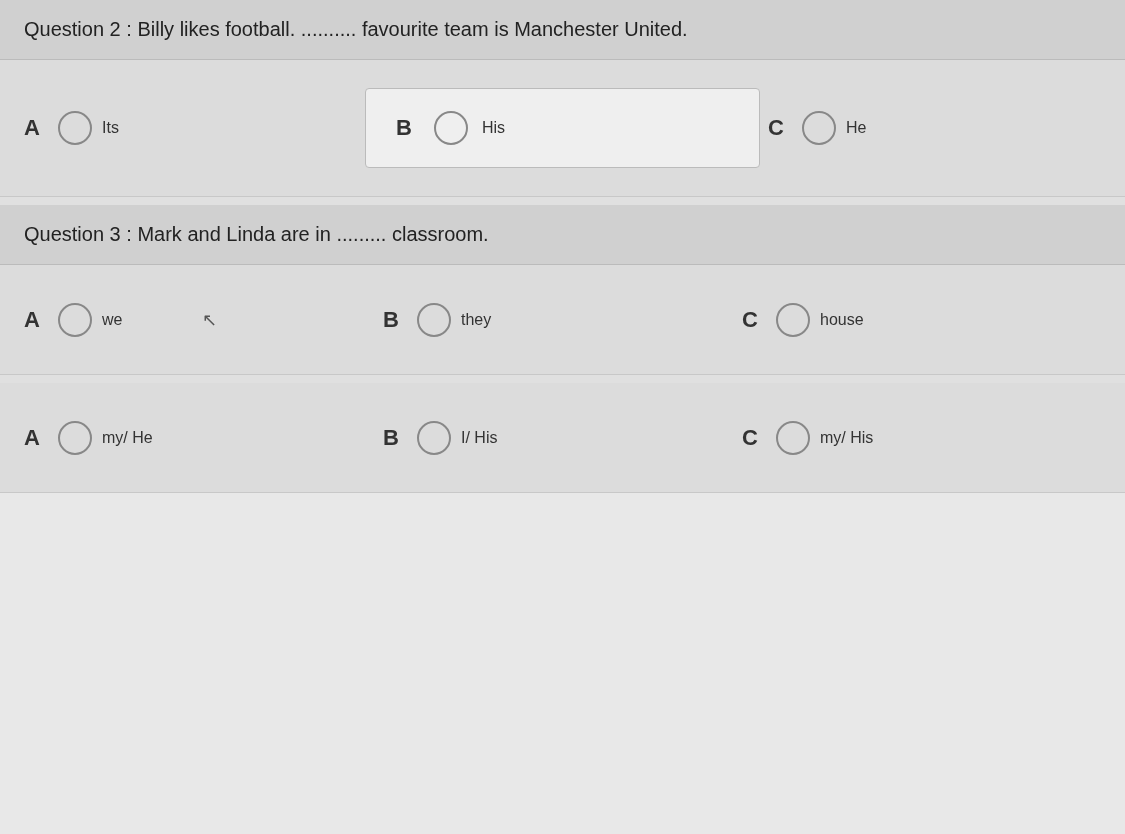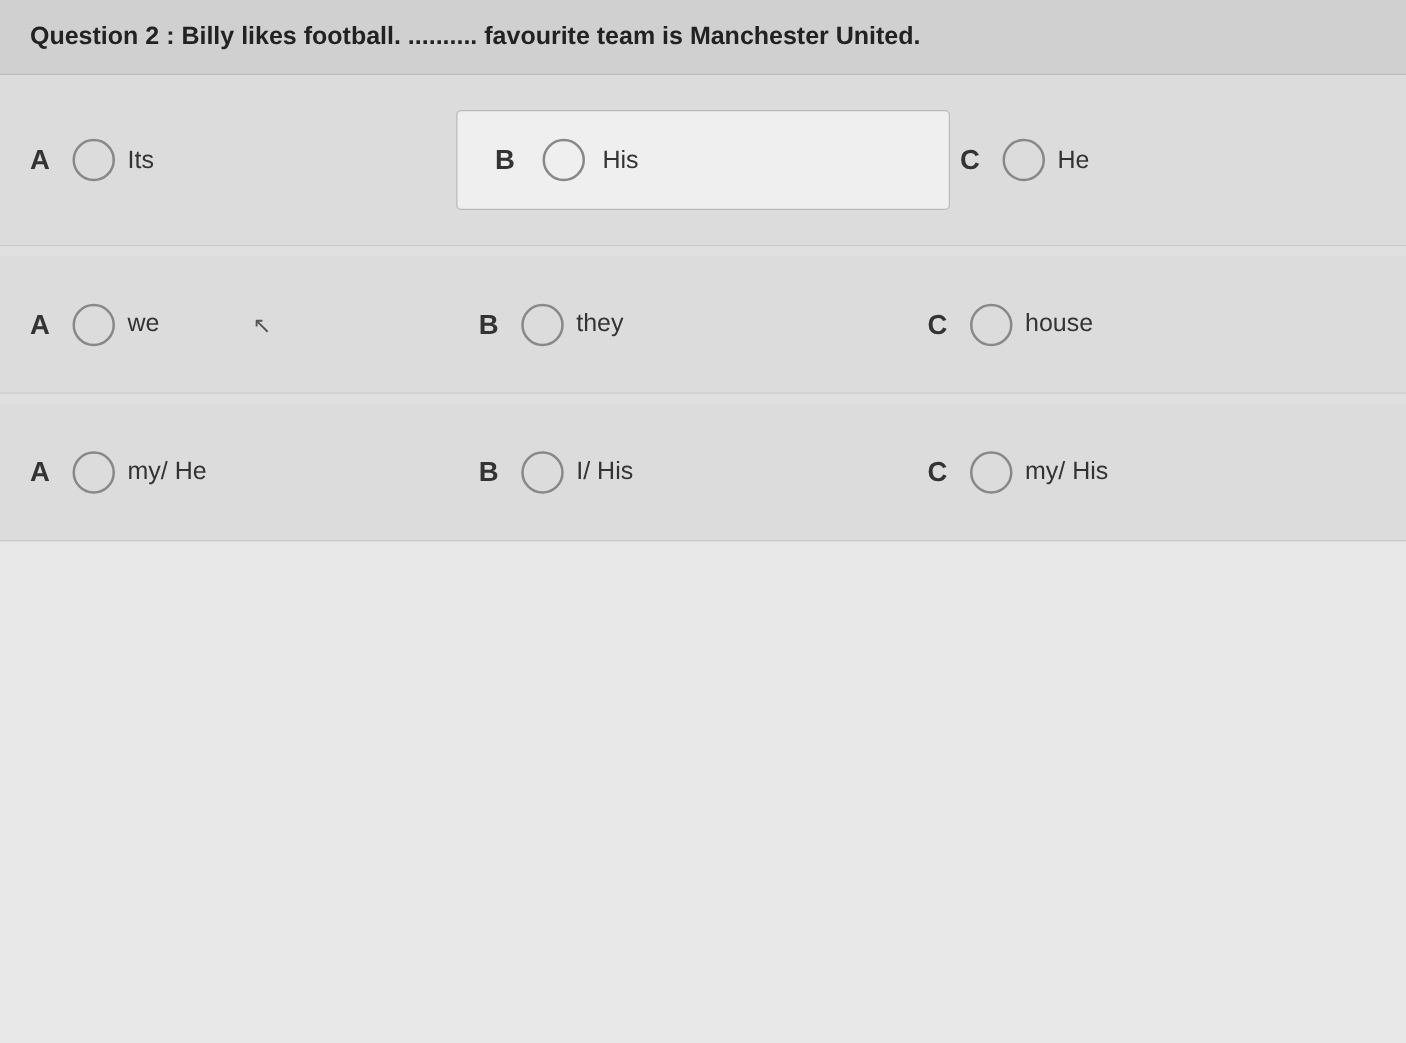--- a/index.html
+++ b/index.html
@@ -16,21 +16,21 @@
       width: 1125px;
       min-height: 834px;
       background: #e8e8e8;
       padding: 0;
     }
 
     .question-header {
       background: #d0d0d0;
       padding: 18px 24px;
       font-size: 20px;
-      font-weight: bold;
+      font-weight: normal;
       color: #222;
       border-bottom: 1px solid #bbb;
     }
 
     .answer-row {
       background: #dcdcdc;
       display: flex;
       align-items: center;
       padding: 28px 24px;
       gap: 0;
@@ -52,21 +52,21 @@
       border: 2.5px solid #888;
       background: transparent;
       display: inline-flex;
       align-items: center;
       justify-content: center;
       flex-shrink: 0;
       cursor: pointer;
     }
 
     .answer-text {
-      font-size: 20px;
+      font-size: 16px;
       color: #333;
       min-width: 80px;
     }
 
     .option-box {
       border: 1.5px solid #bbb;
       background: #efefef;
       border-radius: 4px;
       padding: 18px 30px;
       display: flex;
@@ -126,20 +126,23 @@
         <span class="answer-label">C</span>
         <div class="radio-circle"></div>
         <span class="answer-text">He</span>
       </div>
     </div>
   </div>
 
   <div class="section-divider"></div>
 
   <div class="question-block">
+    <div class="question-header">
+      <span>Question 3 : Mark and Linda are in ......... classroom.</span>
+    </div>
     <div class="answer-row">
 
       <div class="option-group">
         <span class="answer-label">A</span>
         <div class="radio-circle"></div>
         <span class="answer-text">we</span>
         <span class="cursor-arrow">↖</span>
       </div>
 
       <div class="option-group">

